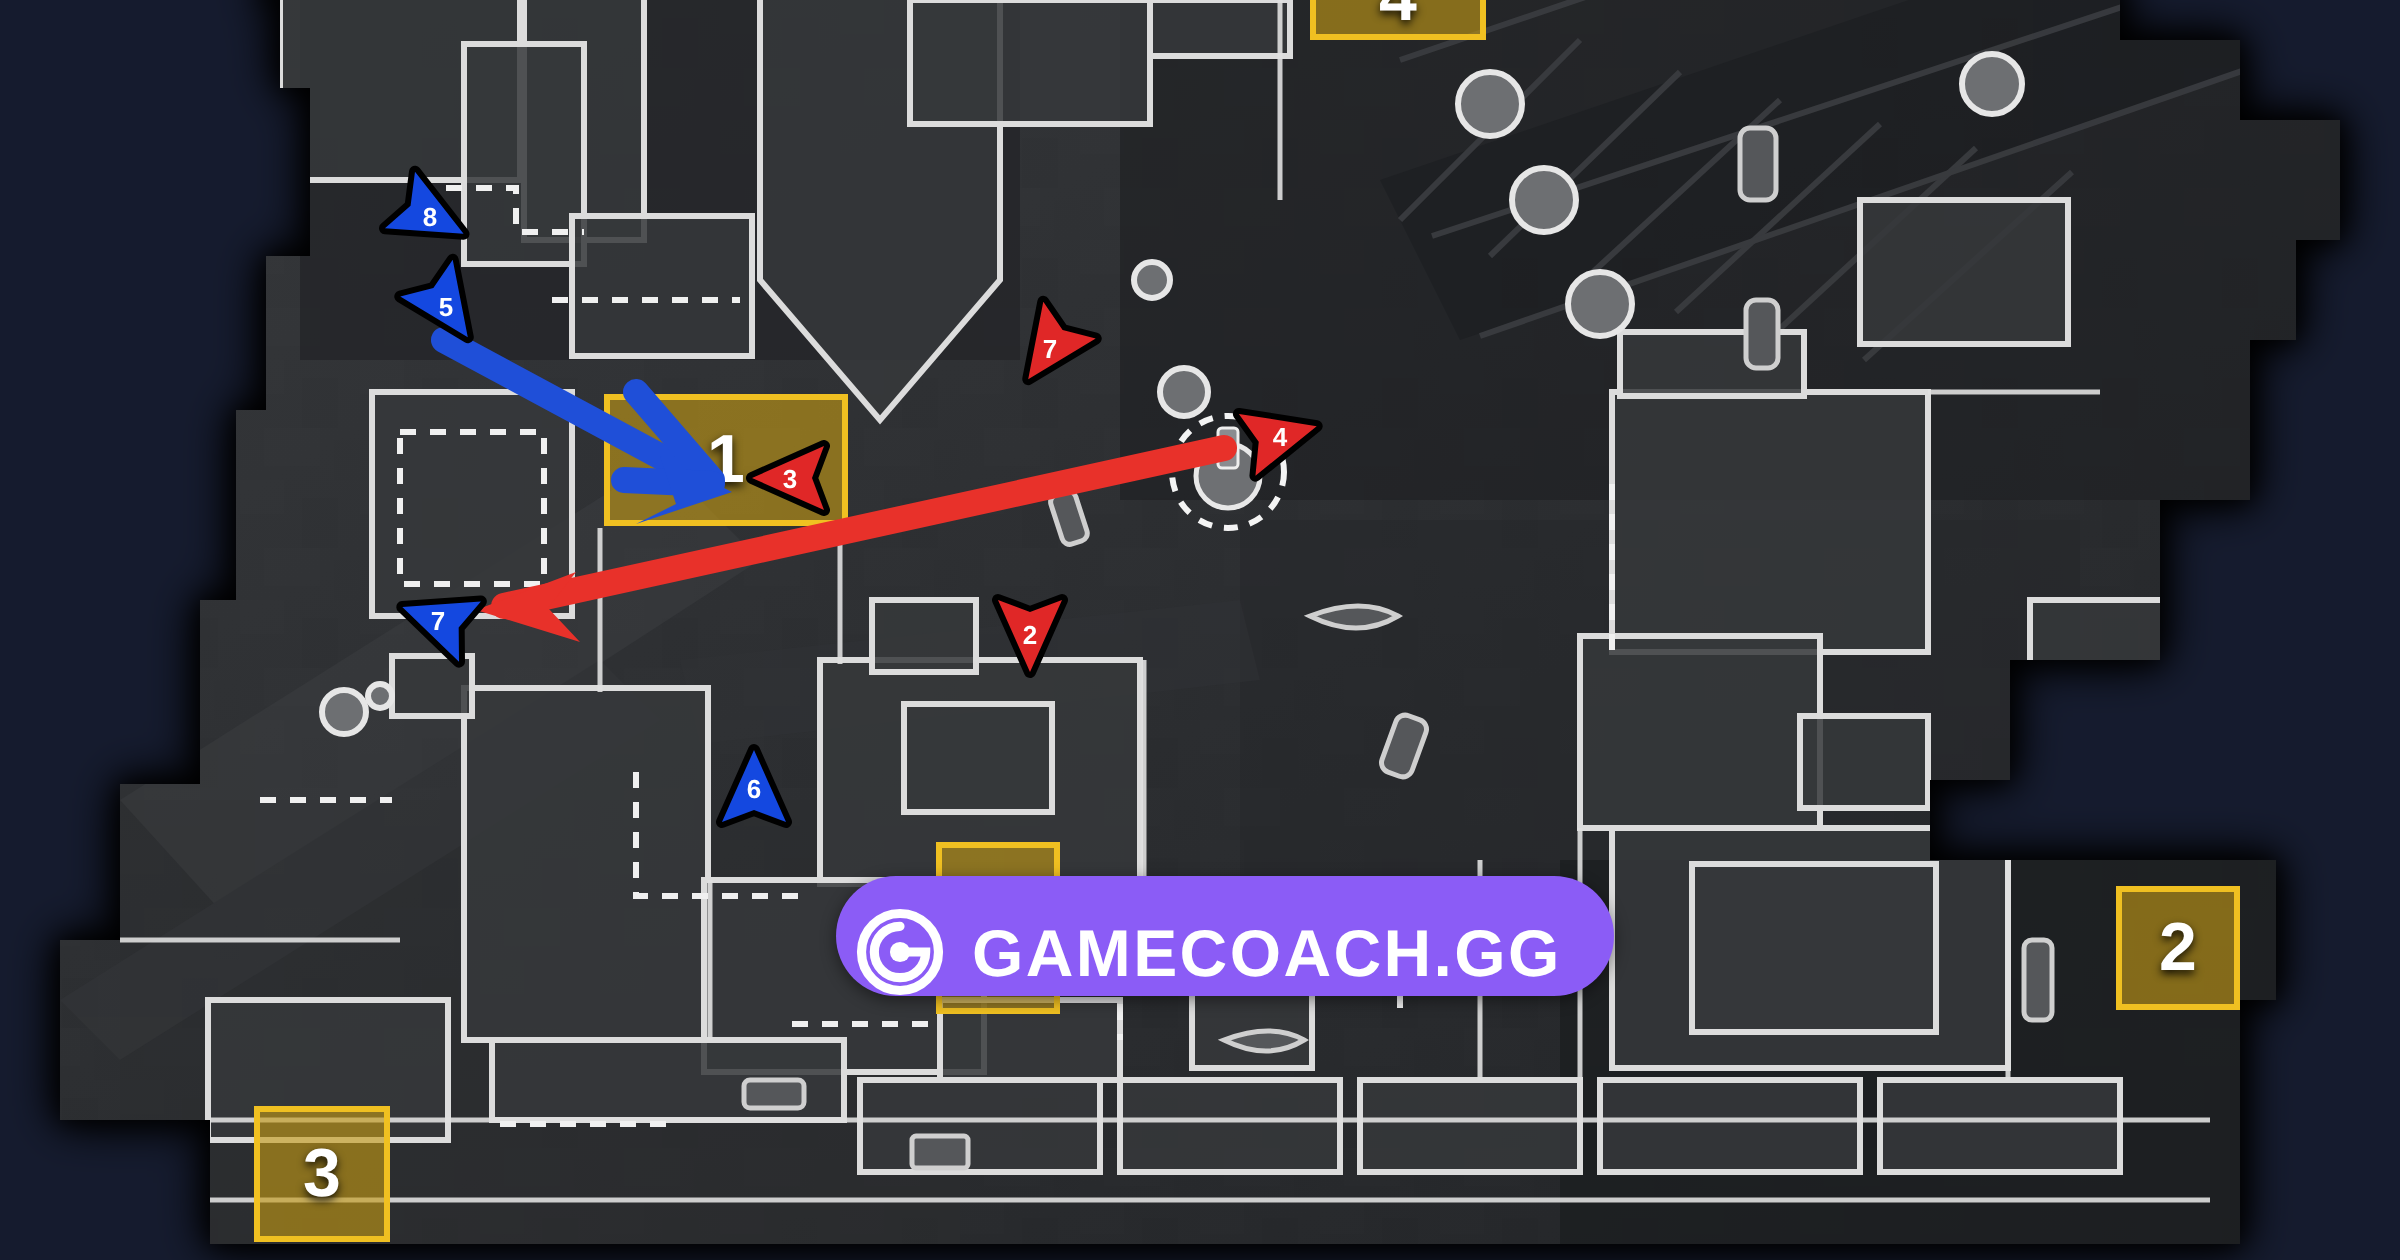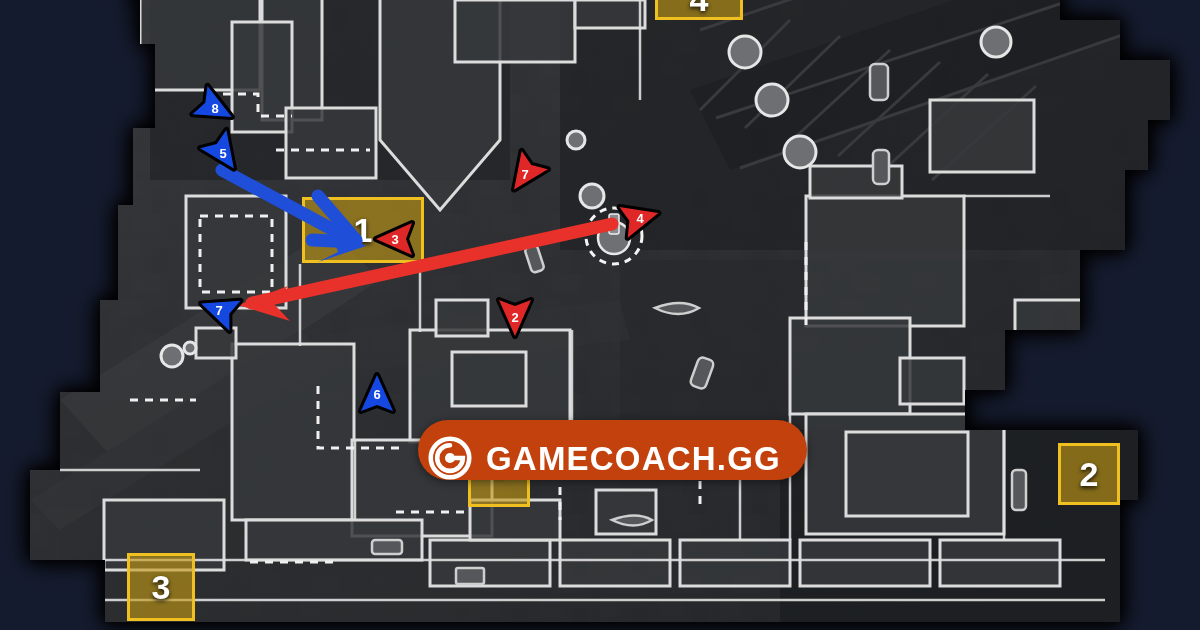--- a/index.html
+++ b/index.html
@@ -9,25 +9,25 @@
     background:#151b2e;
     font-family:"Liberation Sans", sans-serif;
     position:relative;
   }
   #stage{ position:absolute; inset:0; width:1200px; height:630px; }
   .layer{ position:absolute; inset:0; width:1200px; height:630px; }
 
   
   #watermark{
     position:absolute;
-    left:418px; top:420px;
+    left:418px; top:438px;
     height:60px;
     display:flex; align-items:center;
     padding:16px 26px 0 10px;
-    background:#c2410c;
+    background:#8b5cf6;
     border-radius:34px;
     box-shadow:0 2px 8px rgba(0,0,0,.45);
     z-index:60;
   }
   #wm-logo{ width:44px; height:44px; flex:0 0 44px; margin-right:14px; }
   #wm-text{
     color:#ffffff;
     font-size:33px;
     font-weight:bold;
     letter-spacing:1.2px;

